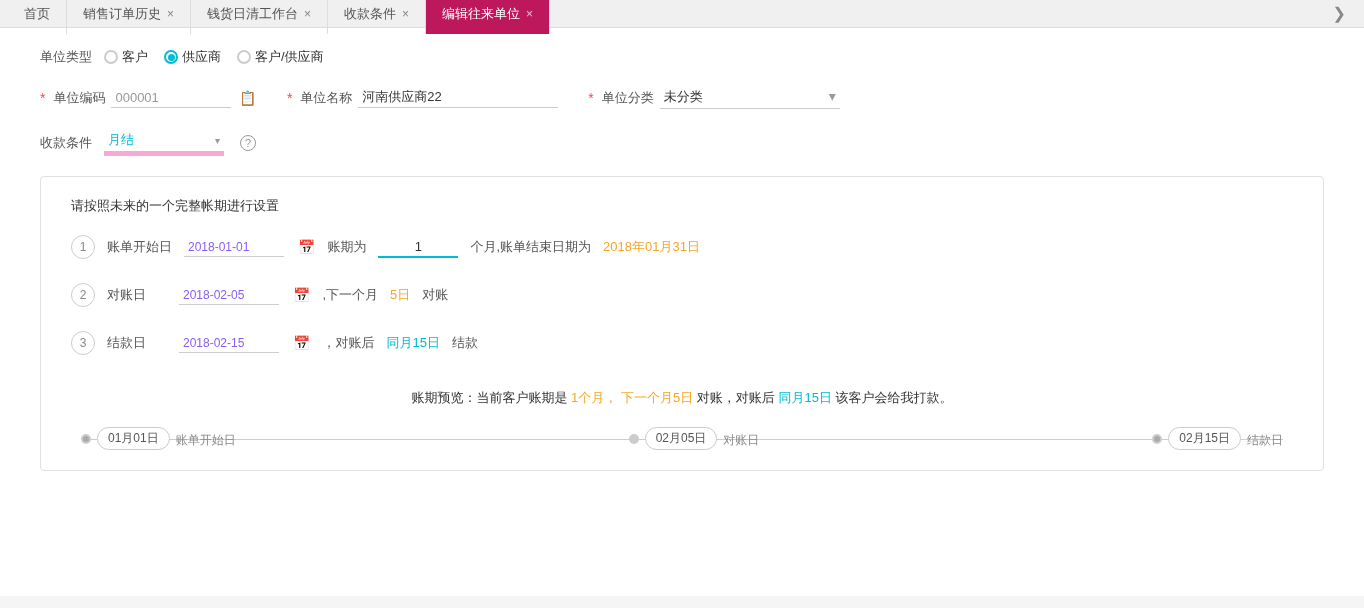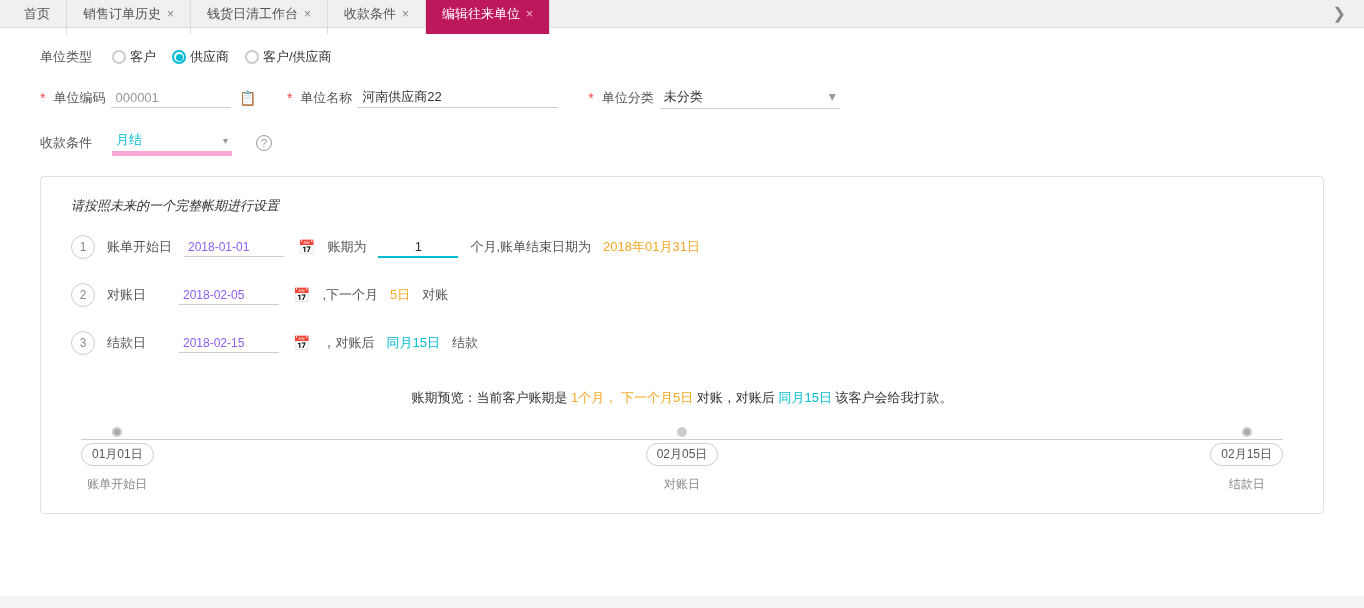--- a/index.html
+++ b/index.html
@@ -48,21 +48,21 @@
       background: #fff;
       padding: 20px 40px;
       min-height: calc(100vh - 40px);
     }
 
     
     .form-row {
       display: flex;
       align-items: center;
       margin-bottom: 20px;
-      gap: 20px;
+      gap: 12px;
     }
 
     .form-label {
       color: #555;
       font-size: 13px;
       white-space: nowrap;
     }
     .required-star {
       color: #f44;
       margin-right: 2px;
@@ -182,21 +182,20 @@
     .section-box {
       border: 1px solid #e0e0e0;
       border-radius: 4px;
       padding: 20px 30px;
       margin-bottom: 16px;
     }
     .section-title {
       font-size: 13px;
       color: #333;
       margin-bottom: 20px;
-      font-style: italic;
     }
 
     
     .step-row {
       display: flex;
       align-items: center;
       margin-bottom: 24px;
       gap: 12px;
     }
     .step-number {
@@ -276,21 +275,21 @@
     .timeline-points {
       display: flex;
       align-items: flex-start;
       width: 100%;
       justify-content: space-between;
       position: relative;
       z-index: 1;
     }
     .timeline-point {
       display: flex;
-      flex-direction: column;
+      flex-direction: row;
       align-items: center;
       gap: 6px;
     }
     .tl-dot {
       width: 10px;
       height: 10px;
       border-radius: 50%;
       background: #ccc;
       border: 2px solid #ccc;
     }

